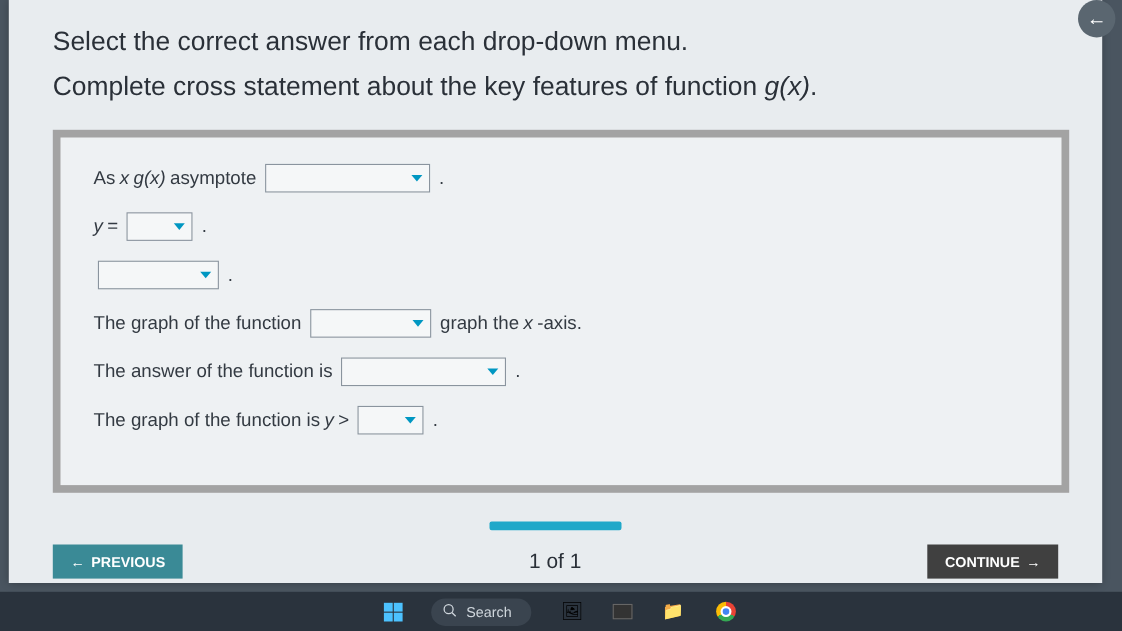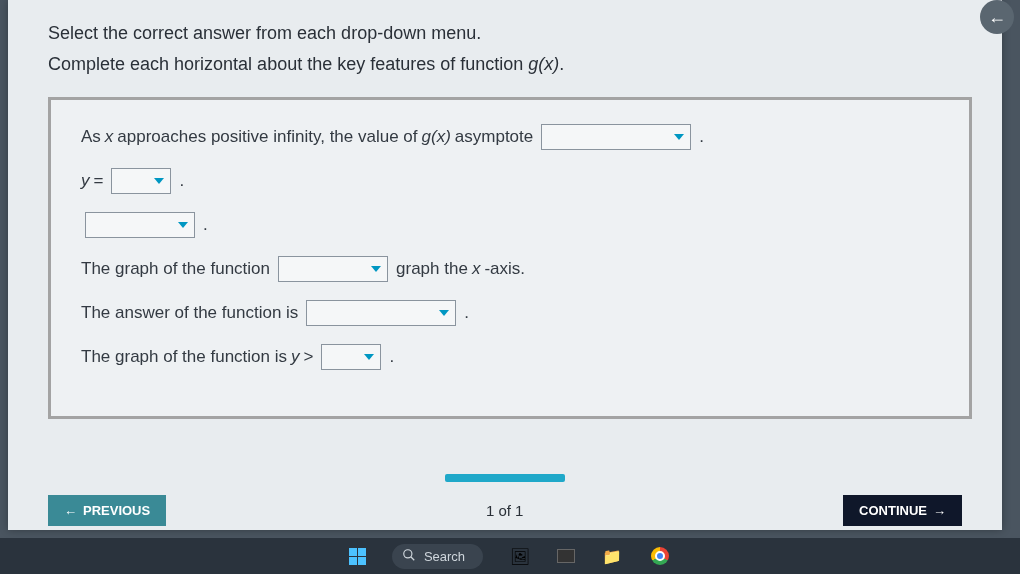--- a/index.html
+++ b/index.html
@@ -28,26 +28,26 @@
     background: #5a6670;
     border-radius: 50%;
     display: flex;
     align-items: center;
     justify-content: center;
     color: #fff;
     font-size: 18px;
   }
   .instructions {
     color: #2a3038;
-    font-size: 18px;
+    font-size: 24px;
     line-height: 1.7;
     margin: 8px 0 18px 0;
   }
   .question-box {
-    border: 3px solid #a3a3a3;
+    border: 7px solid #a3a3a3;
     background: #eef1f3;
     padding: 24px 30px 28px 30px;
     position: relative;
     min-height: 320px;
   }
   .stmt {
     color: #333a42;
     font-size: 17px;
     line-height: 1.5;
     margin-bottom: 18px;
@@ -90,24 +90,24 @@
     align-items: center;
     gap: 6px;
     padding: 8px 16px;
     font-size: 13px;
     font-weight: bold;
     color: #fff;
     border: none;
     cursor: pointer;
   }
   .btn-prev { background: #3a8a96; }
-  .btn-cont { background: #0f172a; }
+  .btn-cont { background: #404040; }
   .page-ind {
     color: #2a3038;
-    font-size: 15px;
+    font-size: 19px;
   }
   .prog-stub {
     position: absolute;
     bottom: 48px;
     left: 50%;
     transform: translateX(-50%);
     width: 120px;
     height: 8px;
     background: #1fa8c9;
     border-radius: 2px;
@@ -161,30 +161,29 @@
 
 <div class="sheet">
 
   <div class="nav-back">
     <span>←</span>
   </div>
 
   <div class="instructions">
     <div>Select the correct answer from each drop-down menu.</div>
     <div>
-      <span>Complete each horizontal about the key features of function </span><em>g(x)</em><span>.</span>
+      <span>Complete cross statement about the key features of function </span><em>g(x)</em><span>.</span>
     </div>
   </div>
 
   <div class="question-box">
 
     <div class="stmt">
       <span>As </span>
       <em>x</em>
-      <span> approaches positive infinity, the value of </span>
       <em>g(x)</em>
       <span> asymptote </span>
       <span class="dropdown dd-lg">
           <span class="caret"></span>
         </span>
       <span>.</span>
     </div>
 
     <div class="stmt">
       <em>y</em>

